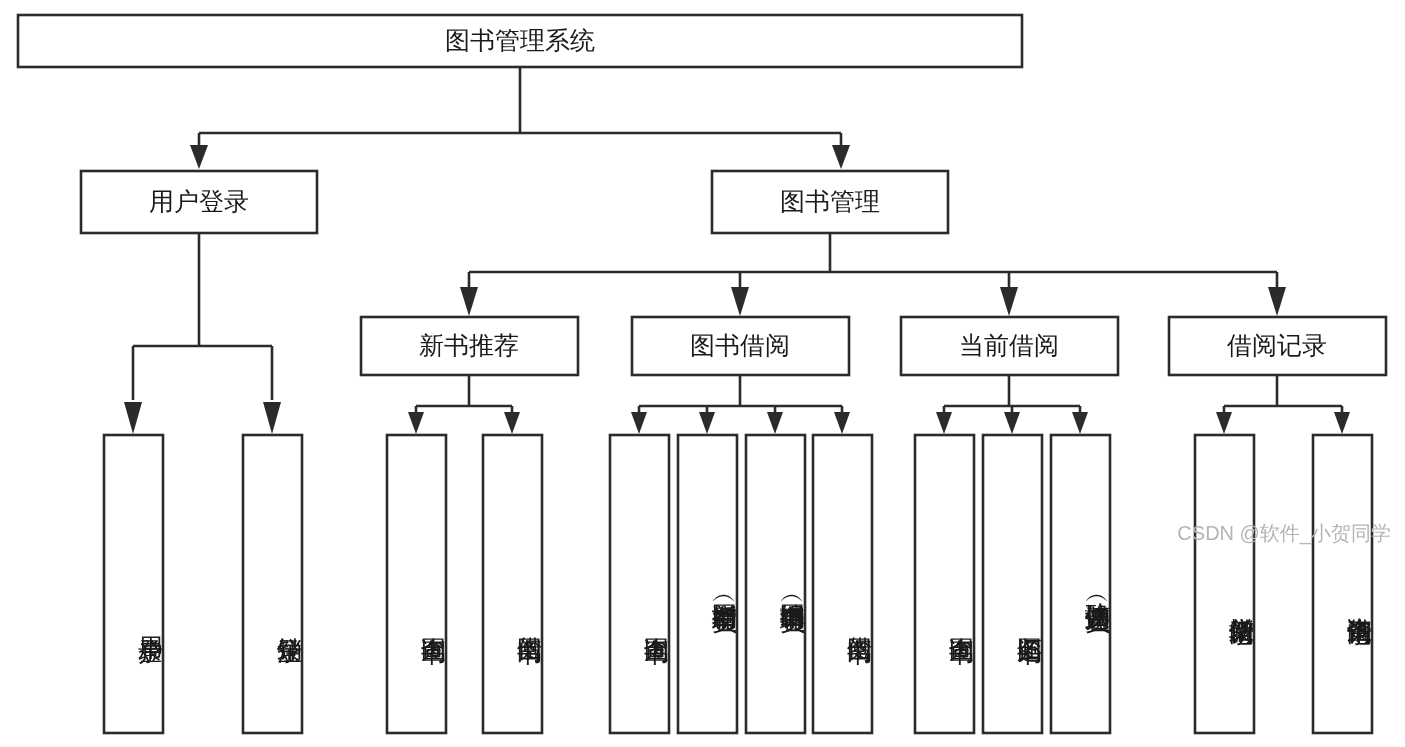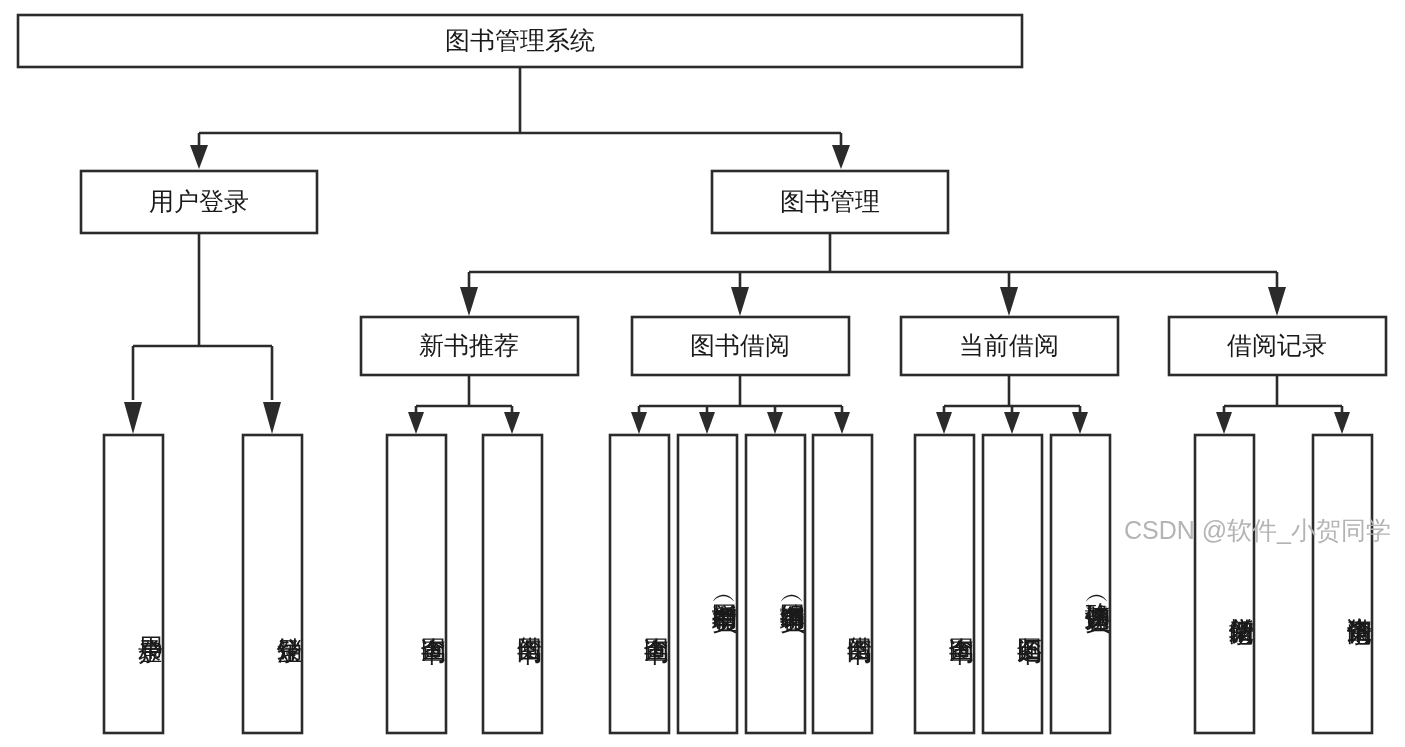--- a/index.html
+++ b/index.html
@@ -61,21 +61,21 @@
     display: flex;
     align-items: flex-start;
     justify-content: center;
     pointer-events: none;
   }
   .watermark {
     position: absolute;
     right: 14px;
     bottom: 6px;
     font-family: "Liberation Sans", "DejaVu Sans", sans-serif;
-    font-size: 25px;
+    font-size: 20px;
     color: #b4b4b4;
     white-space: nowrap;
     pointer-events: none;
   }
 </style>
 </head>
 <body>
 
 <div id="diagram-root">
 

